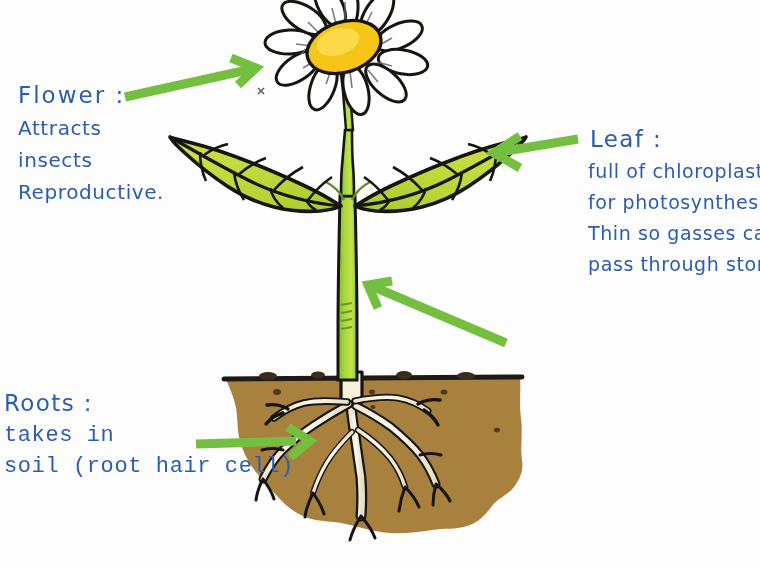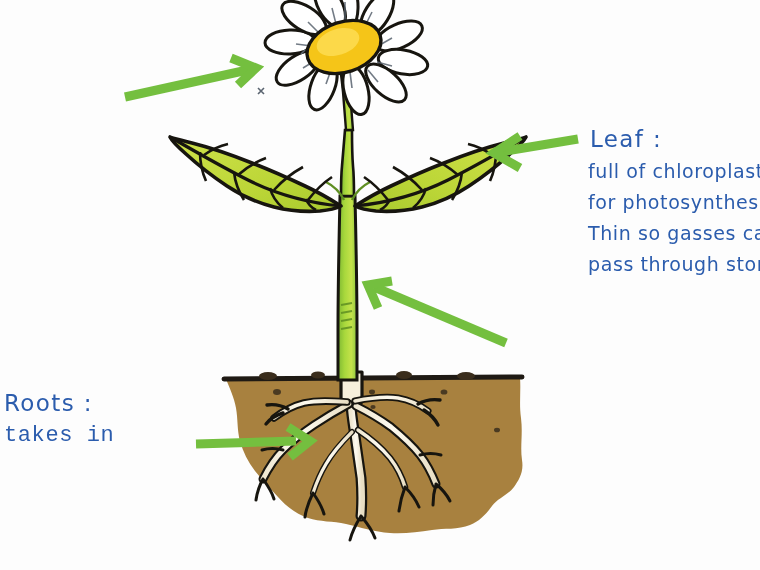--- a/index.html
+++ b/index.html
@@ -311,32 +311,41 @@
         <path d="M392,281 L368,285 L378,308"></path>
       </g>
 
       <g>
         <path d="M196,444 L296,441"></path>
         <path d="M288,427 L310,441 L290,457"></path>
       </g>
     </g>
   </svg>
 
+  <div class="annotation" id="ann-flower">
+    <span class="heading">Flower :</span>
+    <span class="body">
+      <span class="line">Attracts</span>
+      <span class="line">insects</span>
+      <span class="line">Reproductive.</span>
+    </span>
+  </div>
 
   <div class="annotation" id="ann-leaf">
     <span class="heading">Leaf :</span>
     <span class="body">
       <span class="line">full of chloroplasts</span>
       <span class="line">for photosynthesis.</span>
       <span class="line">Thin so gasses can</span>
       <span class="line">pass through stomata</span>
     </span>
   </div>
 
 
   <div class="annotation" id="ann-roots">
     <span class="heading">Roots :</span>
     <span class="body">
       <span class="line">takes in</span>
+      <span class="line">soil (root hair cell)</span>
     </span>
   </div>
 
 </div>
 
 </body></html>

